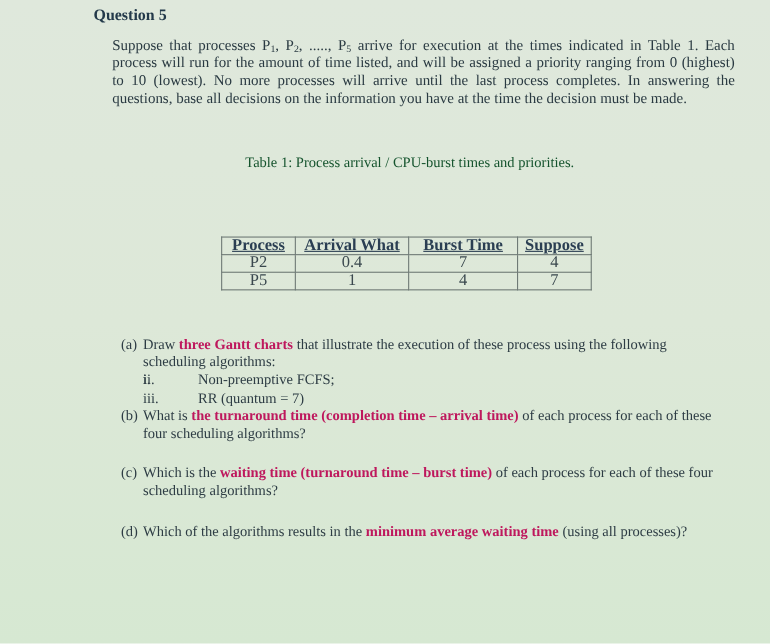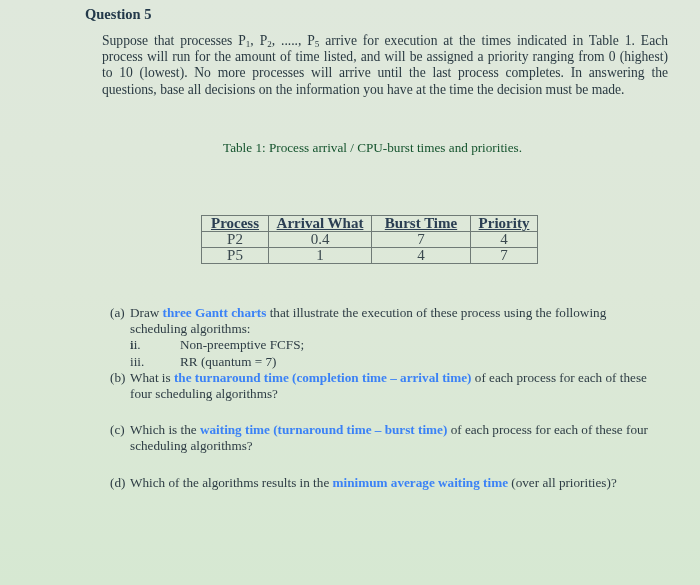--- a/index.html
+++ b/index.html
@@ -81,21 +81,21 @@
       color: #2d3c44;
     }
     .part {
       position: relative;
       padding-left: 20px;
     }
     .part .lbl {
       position: absolute;
       left: 0; top: 0;
     }
-    .part b { color: #3b82f6; }
+    .part b { color: #be185d; }
     .sublist {
       margin: 0;
       padding: 0;
       list-style: none;
     }
     .sublist li {
       position: relative;
       padding-left: 50px;
     }
     .sublist li .rn {
@@ -114,21 +114,21 @@
   <div class="intro"><span>Suppose that processes </span><span>P</span><sub>1</sub><span>, </span><span>P</span><sub>2</sub><span>, ....., </span><span>P</span><sub>5</sub><span> arrive for execution at the times indicated in Table 1. Each process will run for the amount of time listed, and will be assigned a priority ranging from 0 (highest) to 10 (lowest). No more processes will arrive until the last process completes. In answering the questions, base all decisions on the information you have at the time the decision must be made.</span></div>
 
   <div class="caption">Table 1: Process arrival / CPU-burst times and priorities.</div>
 
   <table class="proc">
     <thead>
       <tr>
         <th class="c0">Process</th>
         <th class="c1">Arrival What</th>
         <th class="c2">Burst Time</th>
-        <th class="c3">Priority</th>
+        <th class="c3">Suppose</th>
       </tr>
     </thead>
     <tbody>
       <tr>
         <td class="c0">P2</td>
         <td class="c1">0.4</td>
         <td class="c2">7</td>
         <td class="c3">4</td>
       </tr>
       <tr>
@@ -161,17 +161,17 @@
 
     <div class="part">
       <span class="lbl">(c)</span>
       <span>Which is the </span><b>waiting time (turnaround time – burst time)</b><span> of each process for each of these four scheduling algorithms?</span>
     </div>
 
     <div class="gap"></div>
 
     <div class="part">
       <span class="lbl">(d)</span>
-      <span>Which of the algorithms results in the </span><b>minimum average waiting time</b><span> (over all priorities)?</span>
+      <span>Which of the algorithms results in the </span><b>minimum average waiting time</b><span> (using all processes)?</span>
     </div>
 
   </div>
 </div>
 
 </body></html>

